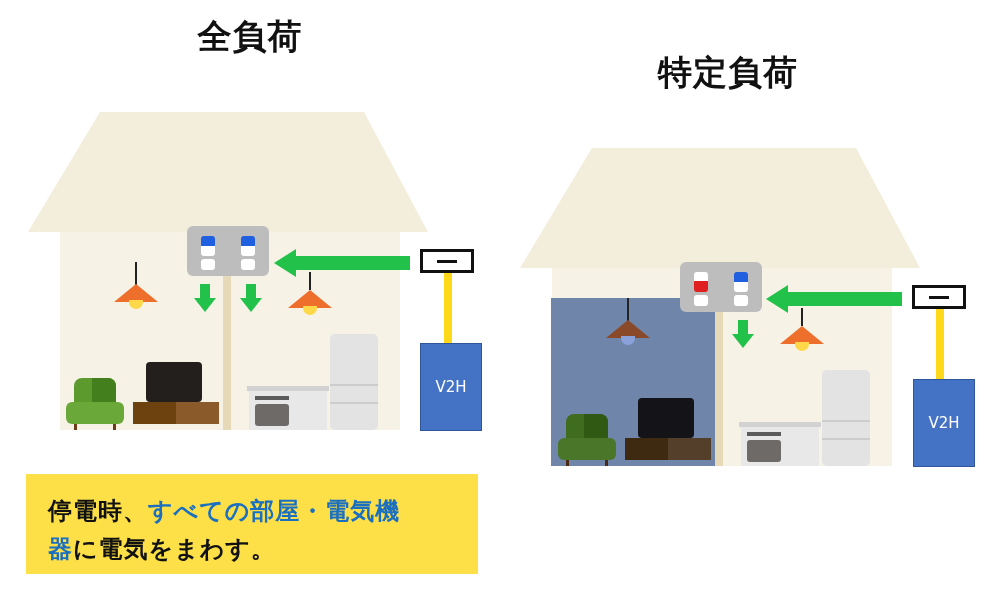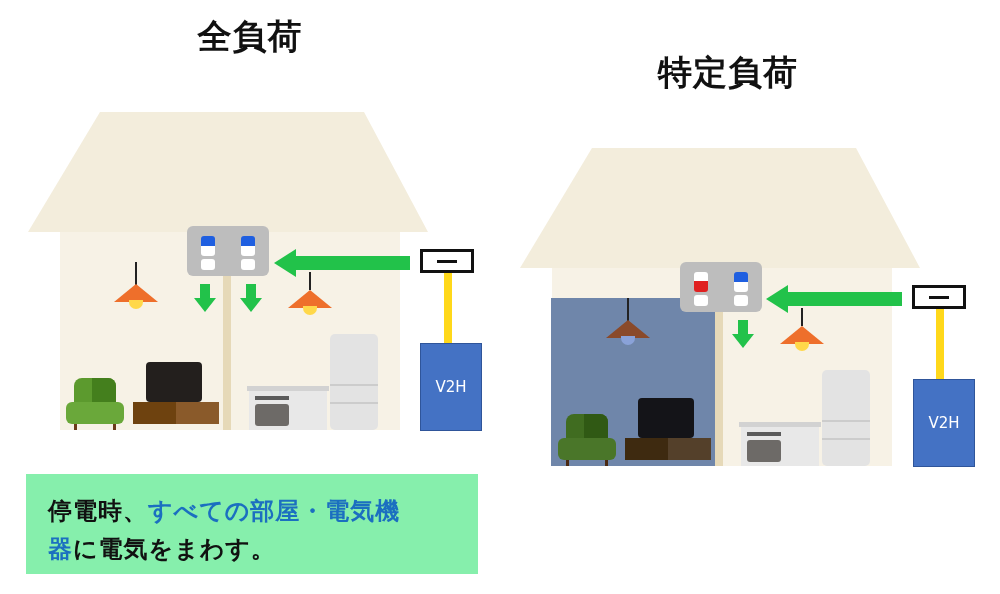--- a/index.html
+++ b/index.html
@@ -36,21 +36,21 @@
   .chair .leg1{left:8px}.chair .leg2{right:8px}
   .tv{position:absolute;width:56px;height:40px;background:#231f1d;border-radius:4px;}
   .tvstand{position:absolute;height:22px;background:#8a5a2a;}
   .tvstand .dk{position:absolute;left:0;top:0;height:22px;background:#6e420f;}
   .kitchen{position:absolute;width:78px;height:44px;background:#e8e8e8;}
   .kitchen .top{position:absolute;left:-2px;top:0;width:82px;height:5px;background:#d2d2d2;}
   .kitchen .oven{position:absolute;left:6px;top:18px;width:34px;height:22px;background:#6d6a67;border-radius:3px;}
   .kitchen .ovent{position:absolute;left:6px;top:10px;width:34px;height:4px;background:#5b5b5b;}
   .fridge{position:absolute;width:48px;height:96px;background:#e3e3e3;border-radius:5px;}
   .fridge .l1,.fridge .l2{position:absolute;left:0;width:48px;height:2px;background:#ccc;}
-  .caption{position:absolute;background:#86efac;font-size:24px;font-weight:bold;color:#111;line-height:38px;padding:18px 20px 0 22px;box-sizing:border-box;letter-spacing:1px;}
+  .caption{position:absolute;background:#fde047;font-size:24px;font-weight:bold;color:#111;line-height:38px;padding:18px 20px 0 22px;box-sizing:border-box;letter-spacing:1px;}
   .blue-t{color:#1b6fc0;}
   .darkroom{position:absolute;background:#6f86aa;}
 </style>
 </head>
 <body>
 
 <div class="panel" style="left:0;text-decoration:underline;">
   <div class="title" style="left:100px;">全負荷</div>
 
   <div class="roof" style="left:28px;top:112px;width:400px;height:120px;clip-path:polygon(18% 0,84% 0,100% 100%,0 100%);"></div>

